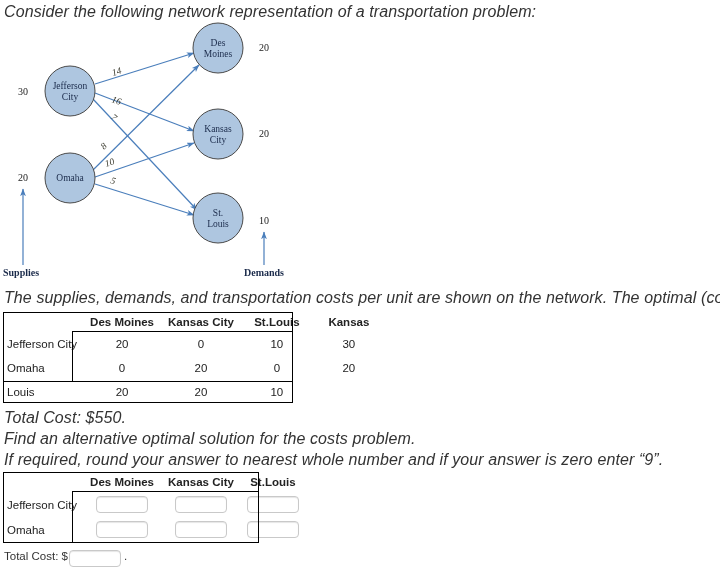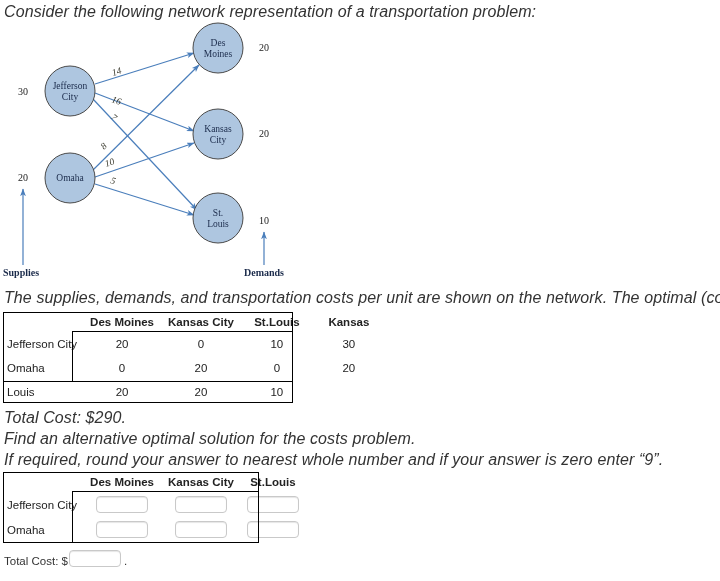--- a/index.html
+++ b/index.html
@@ -137,21 +137,21 @@
   #answer-plan-table td.input-cell {
     padding: 4px 6px;
     text-align: center;
   }
 
   #total-cost-answer-row {
     position: absolute;
     left: 4px;
     top: 550px;
     display: flex;
-    align-items: flex-end;
+    align-items: flex-start;
     font-size: 11.5px;
     color: #333333;
     white-space: nowrap;
   }
   #total-cost-answer-row .lbl { margin-right: 1px; }
   #total-cost-answer-row .period { margin-left: 3px; }
   #total-cost-input {
     width: 52px;
     height: 17px;
     border: 1px solid #c9c9c9;
@@ -289,21 +289,21 @@
       <td class="val">20</td>
       <td class="val">10</td>
       <td class="val"></td>
     </tr>
   </tbody>
 </table>
 <div class="outer-box" id="given-outer"></div>
 <div class="outer-box" id="given-inner"></div>
 <div class="outer-box" id="given-midrule"></div>
 
-<div class="para" id="total-cost-given">Total Cost: $290.</div>
+<div class="para" id="total-cost-given">Total Cost: $550.</div>
 <div class="para" id="find-alt">Find an alternative optimal solution for the costs problem.</div>
 <div class="para" id="rounding-note">If required, round your answer to nearest whole number and if your answer is zero enter “9”.</div>
 
 <table class="dist-table" id="answer-plan-table">
   <thead>
     <tr>
       <th class="corner-head"></th>
       <th class="col-head">Des Moines</th>
       <th class="col-head">Kansas City</th>
       <th class="col-head">St.Louis</th>

